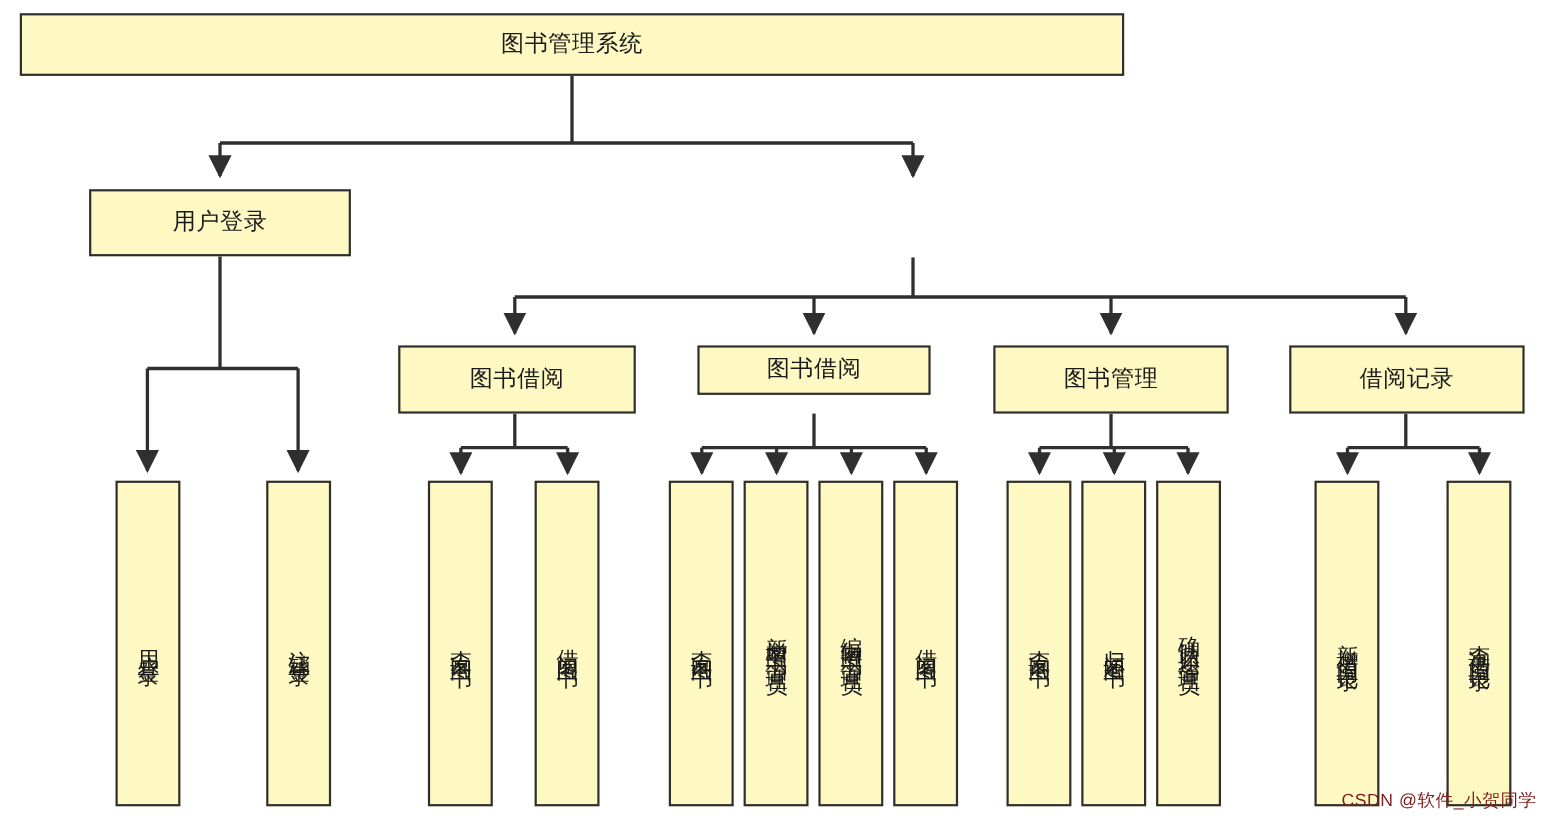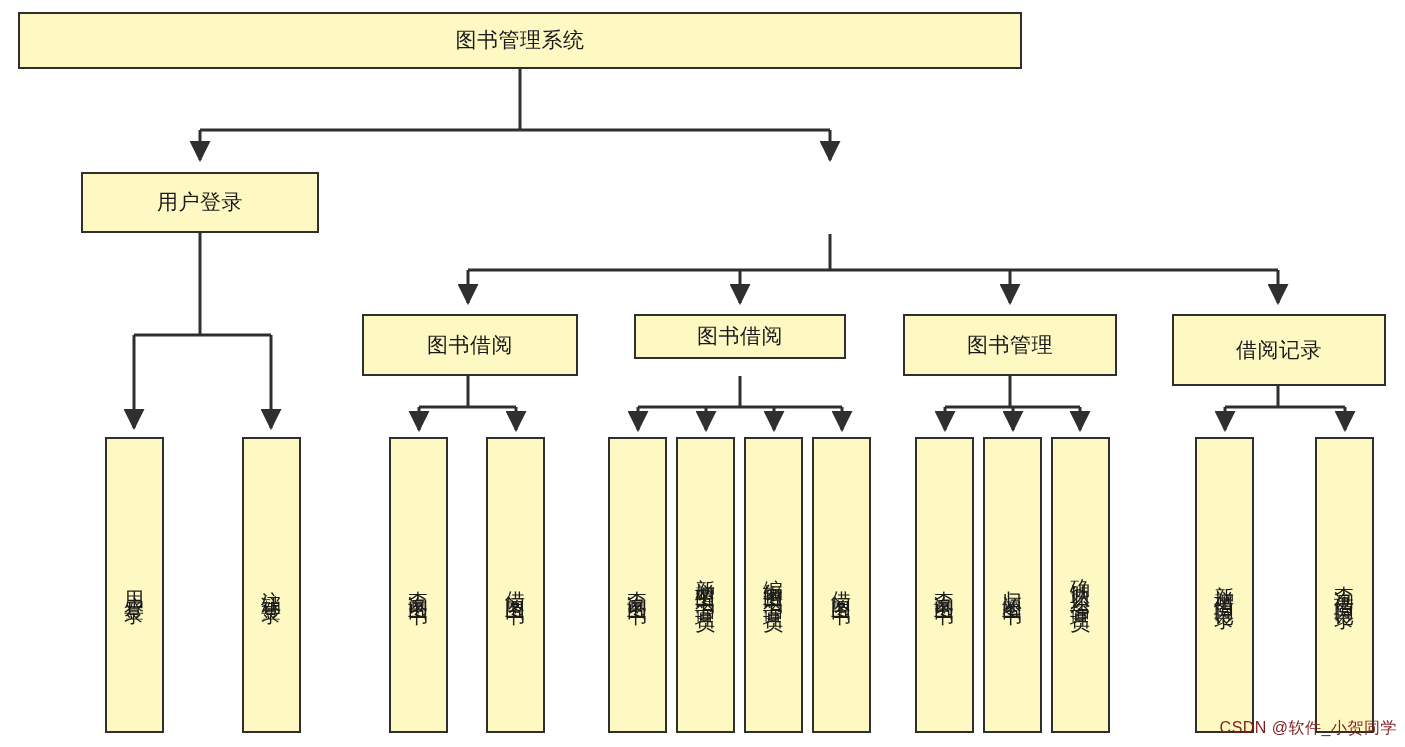--- a/index.html
+++ b/index.html
@@ -141,21 +141,21 @@
   </div>
 
   <div class="node-box h-node" style="left:634px; top:314px; width:212px; height:45px;">
     <span class="node-label">图书借阅</span>
   </div>
 
   <div class="node-box h-node" style="left:903px; top:314px; width:214px; height:62px;">
     <span class="node-label">图书管理</span>
   </div>
 
-  <div class="node-box h-node" style="left:1172px; top:314px; width:214px; height:72px;">
+  <div class="node-box h-node" style="left:1172px; top:314px; width:214px; height:62px;">
     <span class="node-label">借阅记录</span>
   </div>
 
   <div class="node-box v-node" style="left:105px; top:437px; width:59px; height:296px;">
     <span class="node-label">用户登录</span>
   </div>
 
   <div class="node-box v-node" style="left:242px; top:437px; width:59px; height:296px;">
     <span class="node-label">注销登录</span>
   </div>

